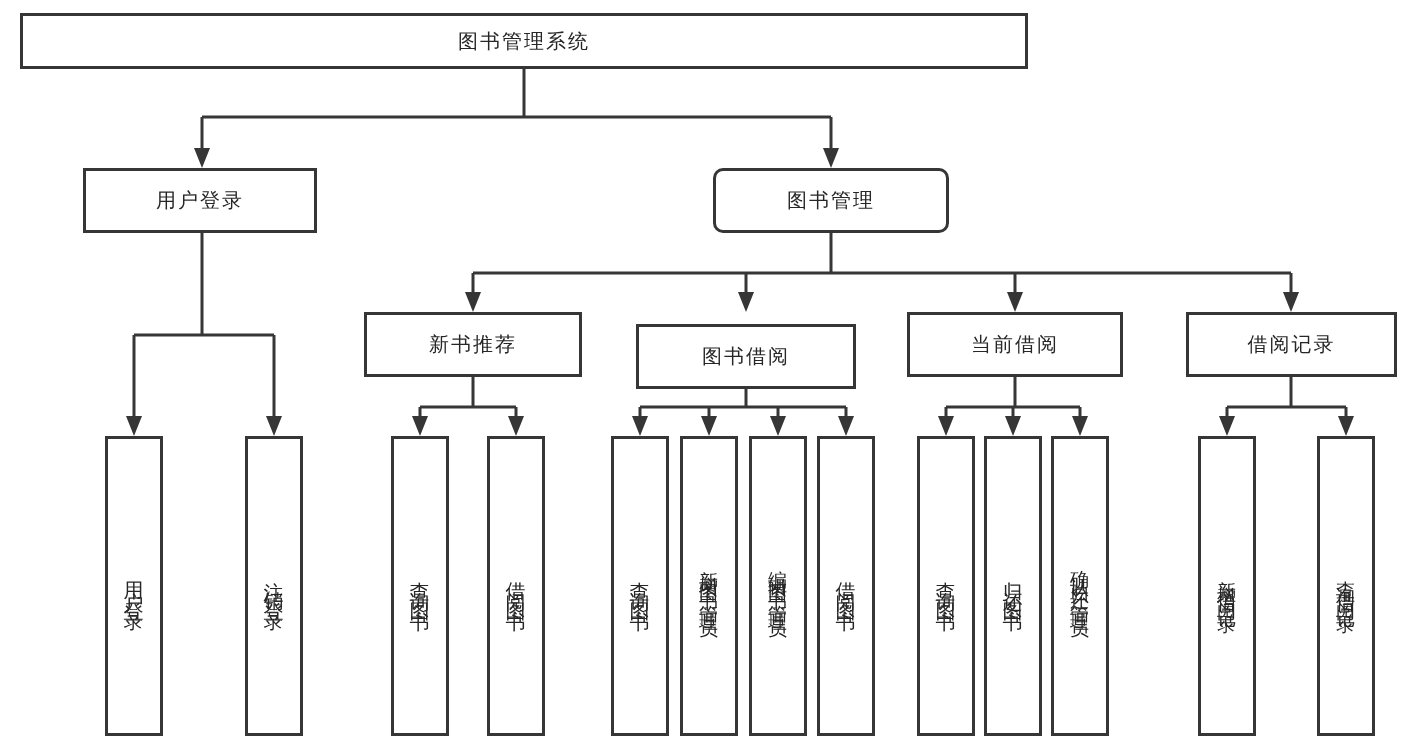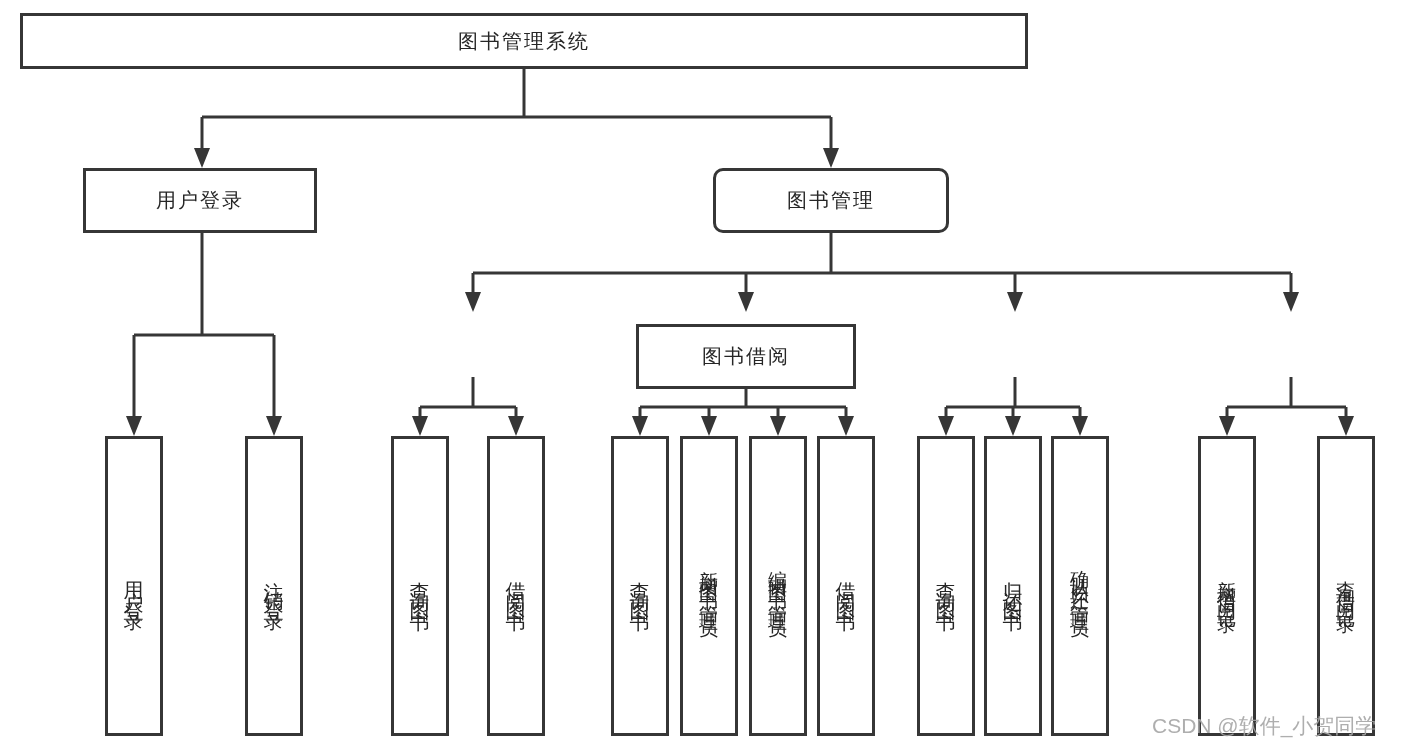--- a/index.html
+++ b/index.html
@@ -129,22 +129,31 @@
     <span class="h-label">图书管理系统</span>
   </div>
 
   <div class="node" style="left:83px; top:168px; width:234px; height:65px;">
     <span class="h-label">用户登录</span>
   </div>
   <div class="node" style="left:713px; top:168px; width:236px; height:65px;border-radius:10px;">
     <span class="h-label">图书管理</span>
   </div>
 
+  <div class="node" style="left:364px; top:312px; width:218px; height:65px;">
+    <span class="h-label">新书推荐</span>
+  </div>
   <div class="node" style="left:636px; top:312px; width:220px; height:65px;margin-top:12px;">
     <span class="h-label">图书借阅</span>
+  </div>
+  <div class="node" style="left:907px; top:312px; width:216px; height:65px;">
+    <span class="h-label">当前借阅</span>
+  </div>
+  <div class="node" style="left:1186px; top:312px; width:211px; height:65px;">
+    <span class="h-label">借阅记录</span>
   </div>
 
   <div class="node leaf" style="left:105px; top:436px; width:58px; height:300px;">
     <span class="v-label">用户登录</span>
   </div>
   <div class="node leaf" style="left:245px; top:436px; width:58px; height:300px;">
     <span class="v-label">注销登录</span>
   </div>
 
   <div class="node leaf" style="left:391px; top:436px; width:58px; height:300px;">
@@ -177,15 +186,14 @@
     <span class="v-label long">确认归还（管理员）</span>
   </div>
 
   <div class="node leaf" style="left:1198px; top:436px; width:58px; height:300px;">
     <span class="v-label long">新增借阅记录</span>
   </div>
   <div class="node leaf" style="left:1317px; top:436px; width:58px; height:300px;">
     <span class="v-label long">查询借阅记录</span>
   </div>
 
-  <div class="watermark">CSDN @软件_小贺同学</div>
 
 </div>
 
 </body></html>

